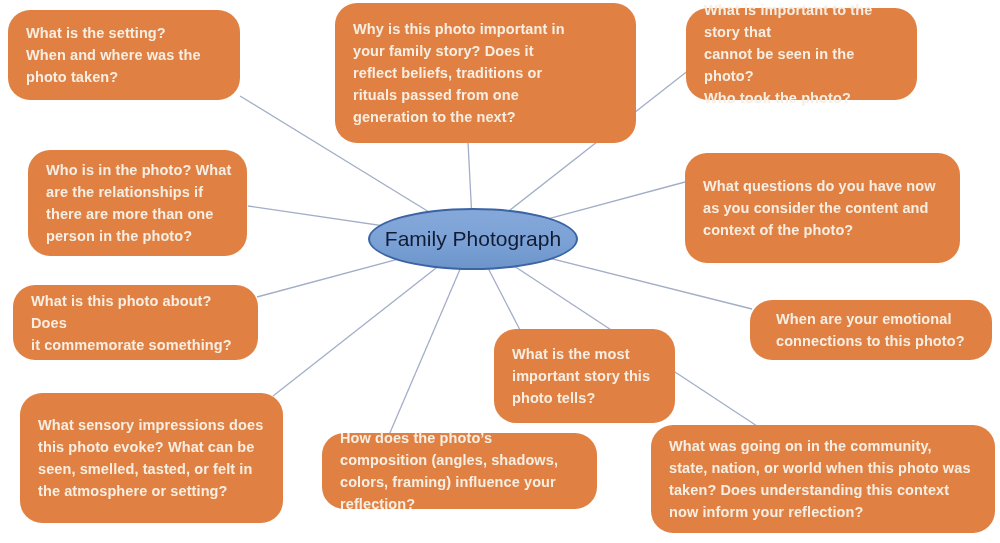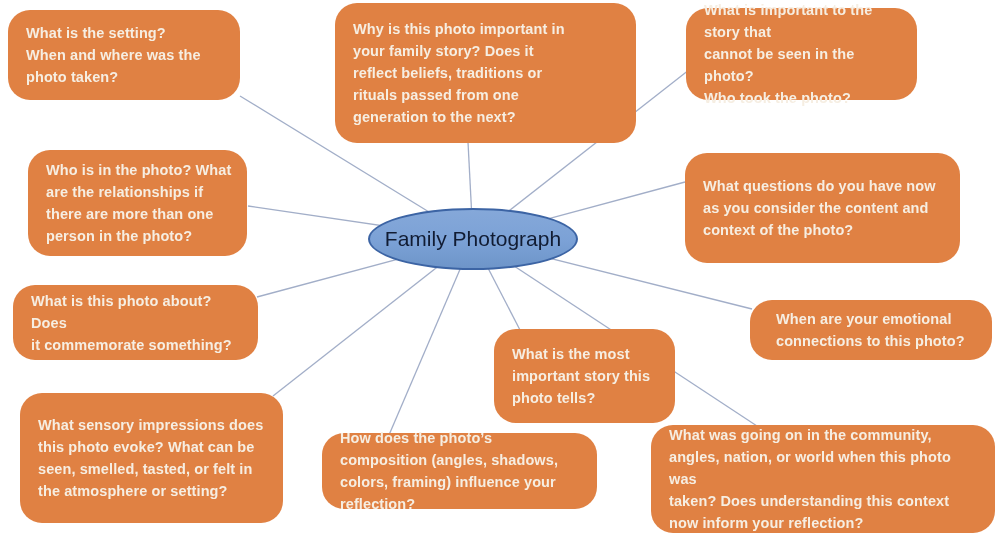--- a/index.html
+++ b/index.html
@@ -146,21 +146,21 @@
   </div>
 
   <div class="node" style="left:447px;top:329px;width:181px;height:94px;margin-left:47px;">
     <span class="node-text">What is the most
 important story this
 photo tells?</span>
   </div>
 
   <div class="node" style="left:651px;top:425px;width:344px;height:108px;">
     <span class="node-text">What was going on in the community,
-angles, nation, or world when this photo was
+state, nation, or world when this photo was
 taken? Does understanding this context
 now inform your reflection?</span>
   </div>
 
   <div class="center-ellipse">
     <span class="center-label">Family Photograph</span>
   </div>
 
 </div>
 

